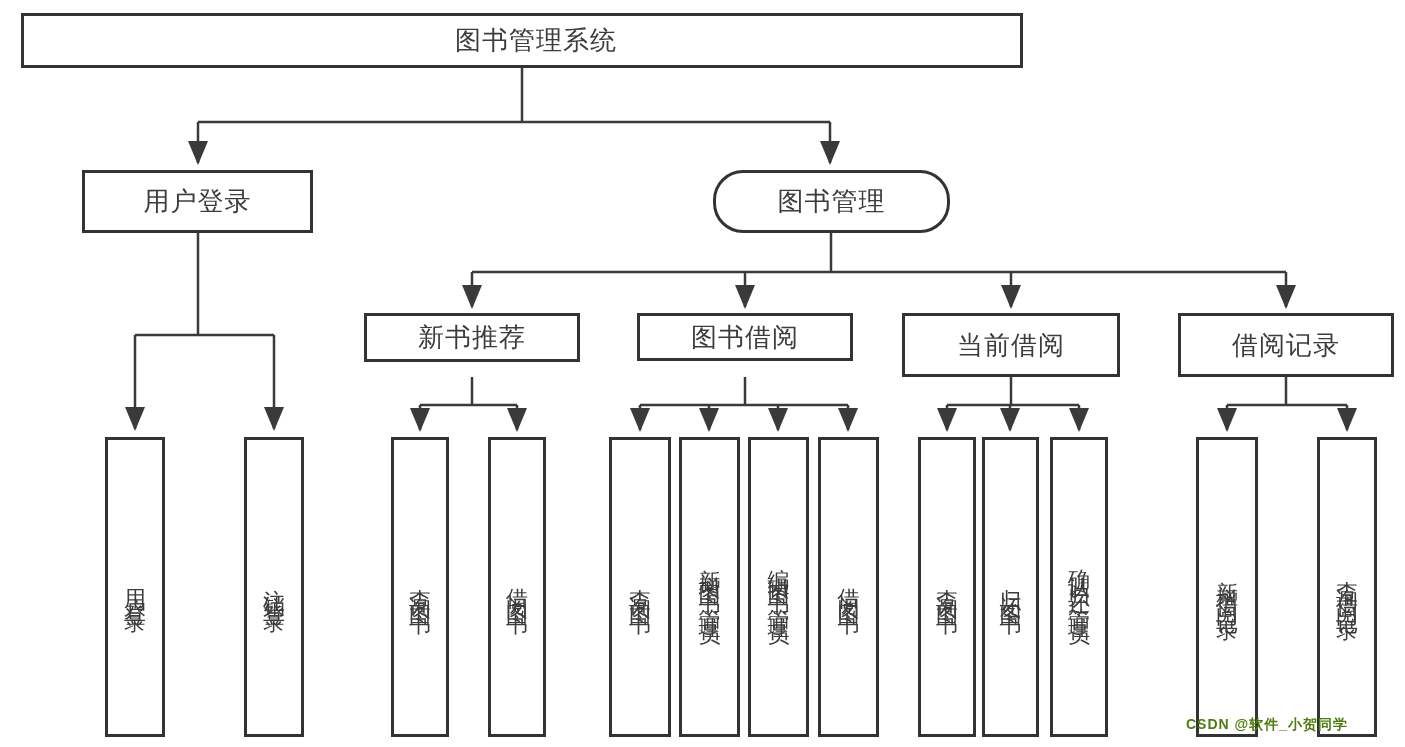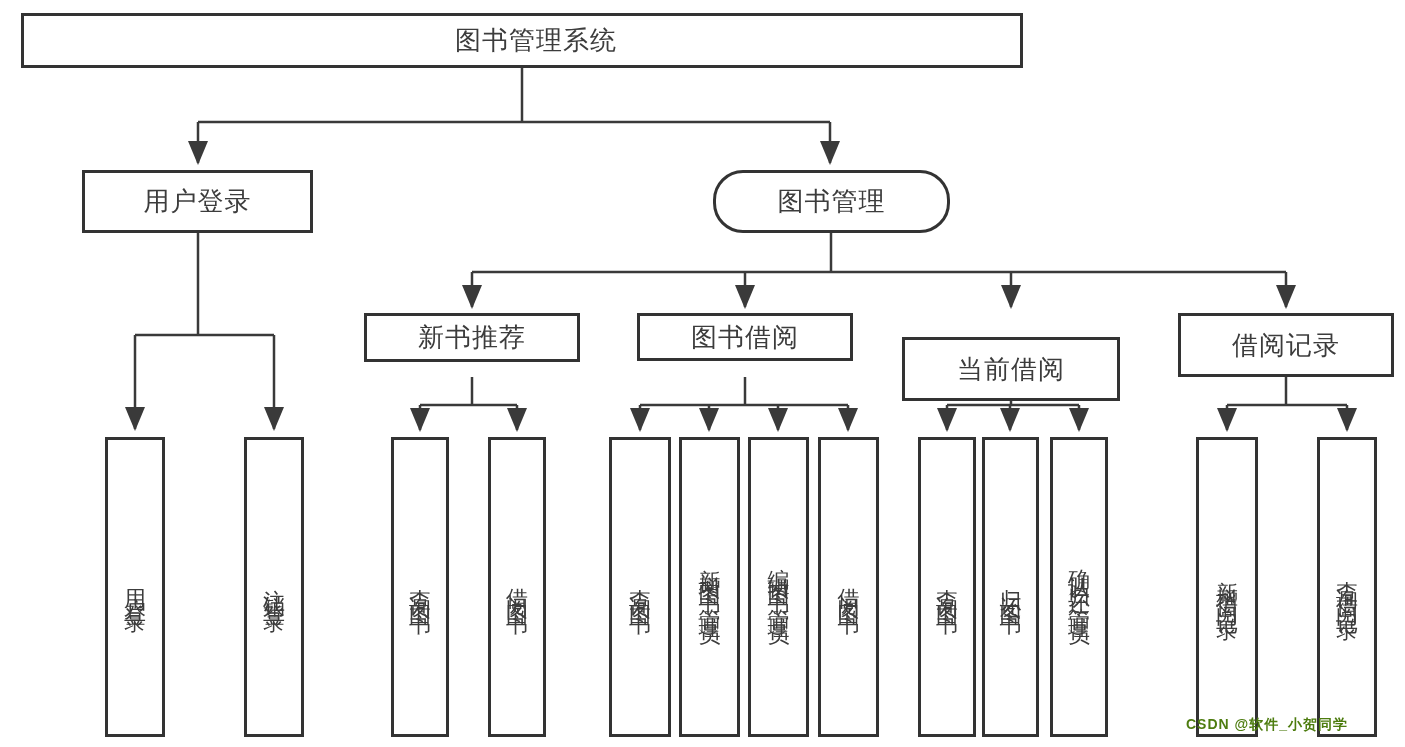--- a/index.html
+++ b/index.html
@@ -106,21 +106,21 @@
   <div class="box hbox" style="left:713px;top:170px;width:237px;height:63px;border-radius:30px;">
     <span>图书管理</span>
   </div>
 
   <div class="box hbox" style="left:364px;top:313px;width:216px;height:49px;font-family:Liberation Serif, serif;">
     <span>新书推荐</span>
   </div>
   <div class="box hbox" style="left:637px;top:313px;width:216px;height:48px;">
     <span>图书借阅</span>
   </div>
-  <div class="box hbox" style="left:902px;top:313px;width:218px;height:64px;margin-top:24px;">
+  <div class="box hbox" style="left:902px;top:313px;width:218px;height:64px;">
     <span>当前借阅</span>
   </div>
   <div class="box hbox" style="left:1178px;top:313px;width:216px;height:64px;">
     <span>借阅记录</span>
   </div>
 
   <div class="box vbox" style="left:105px;top:437px;width:60px;height:300px;">
     <span class="vtext">用户登录</span>
   </div>
   <div class="box vbox" style="left:244px;top:437px;width:60px;height:300px;">

